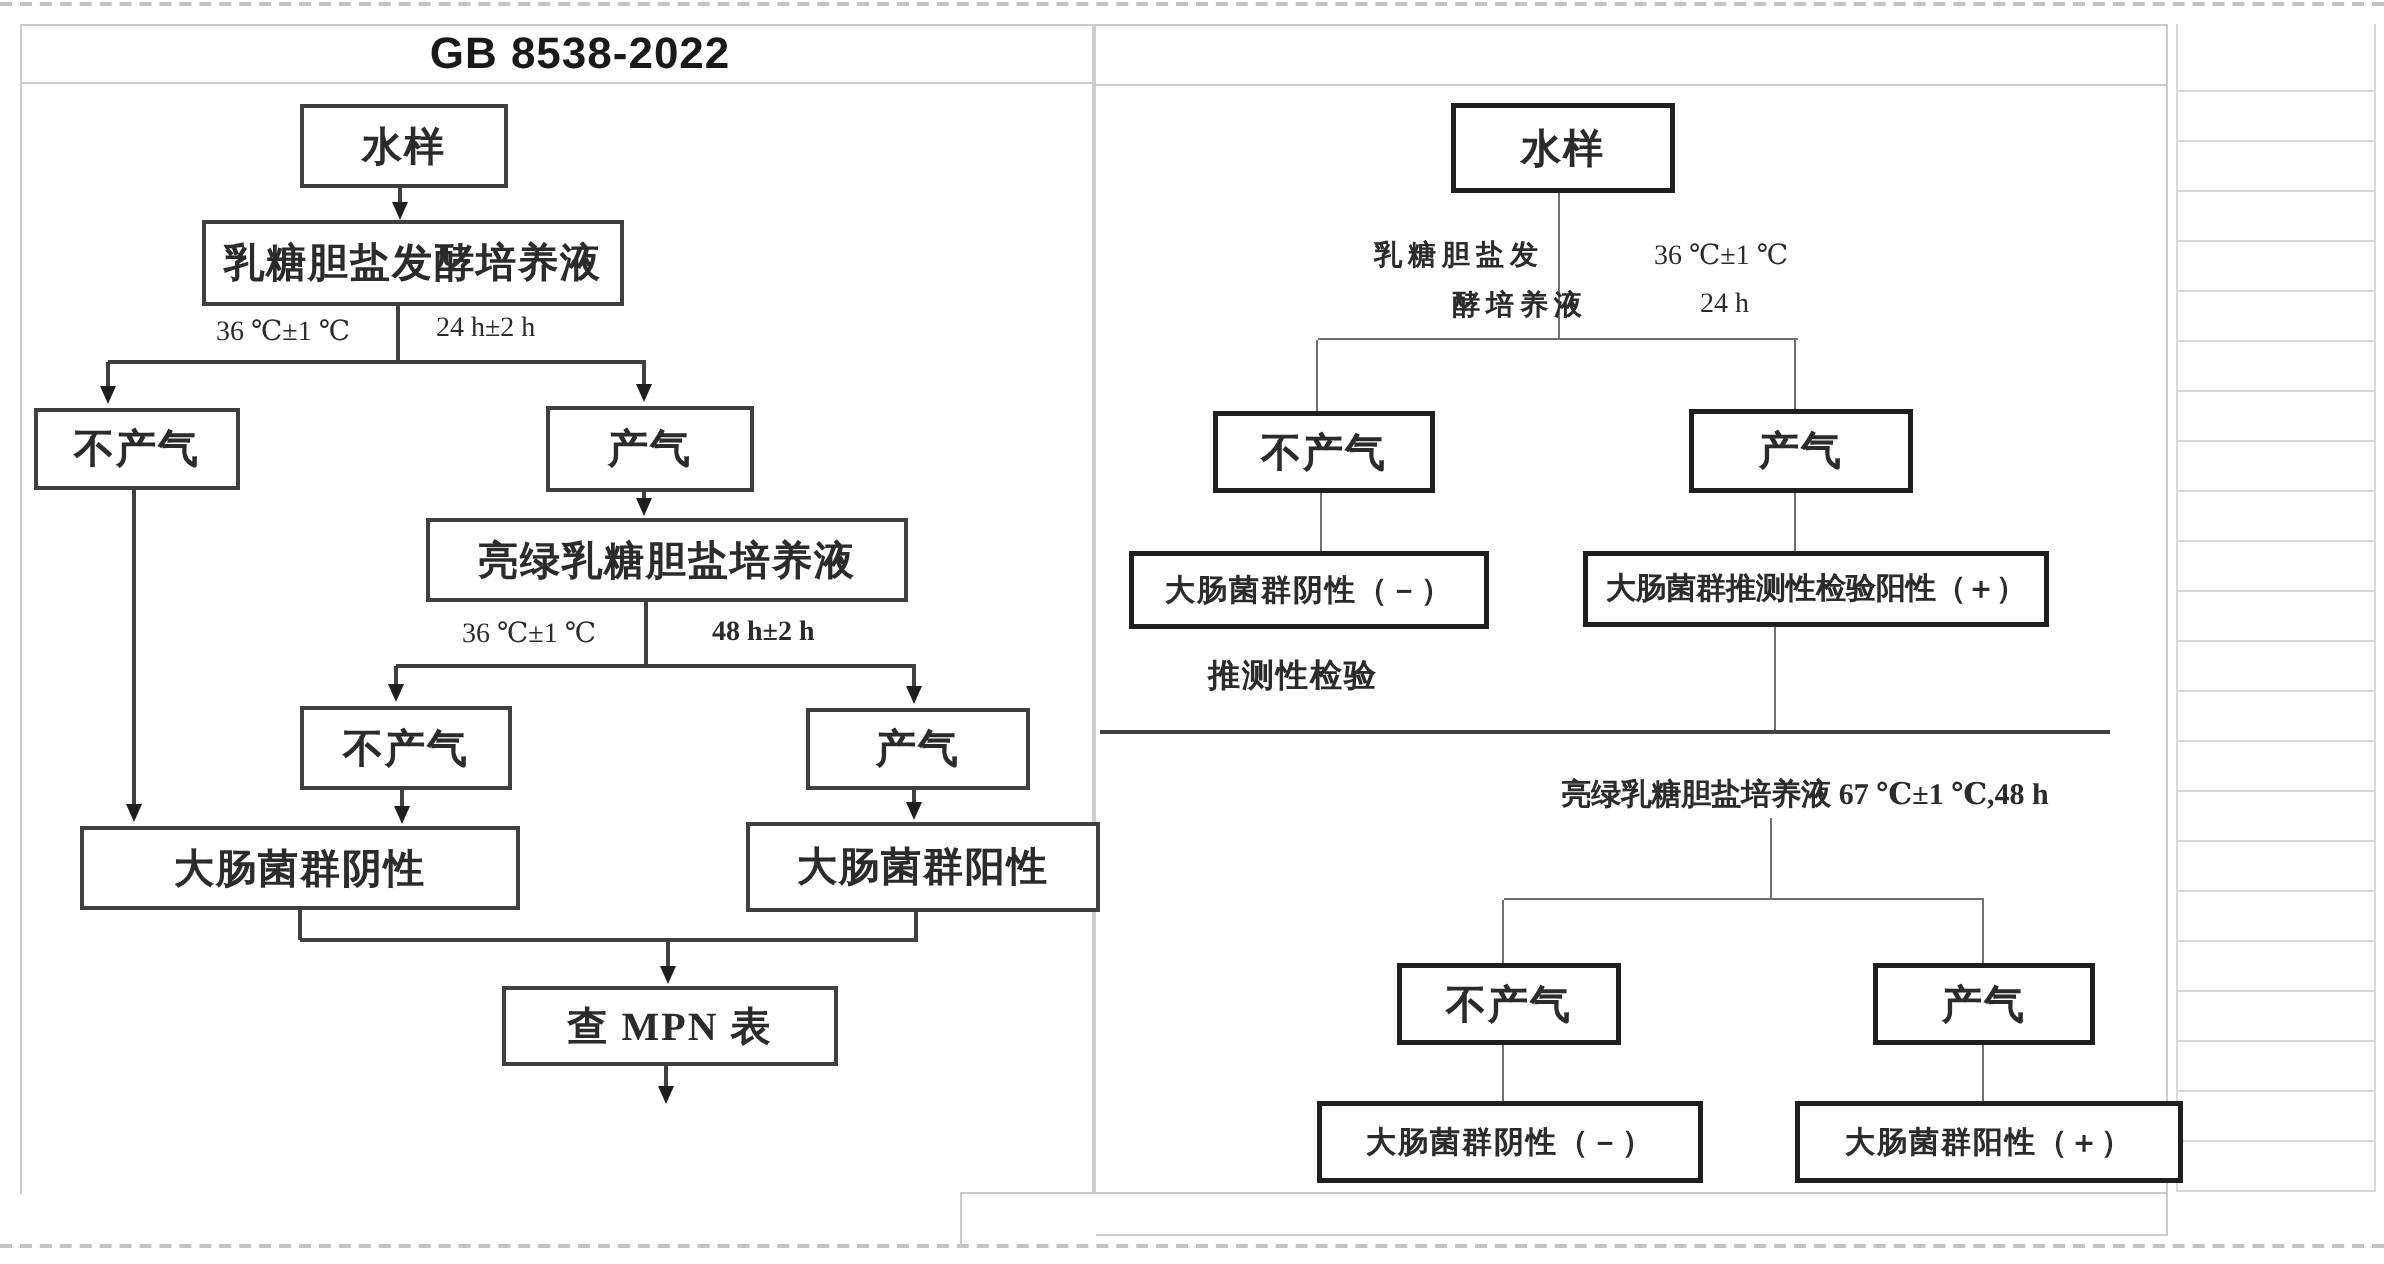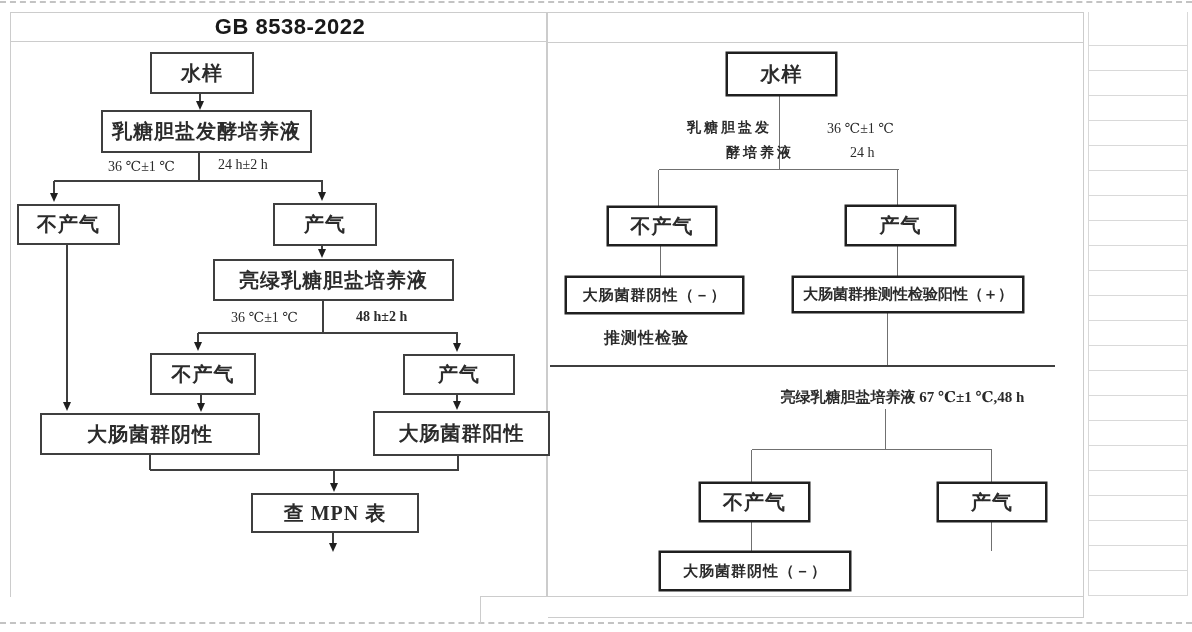--- a/index.html
+++ b/index.html
@@ -148,14 +148,15 @@
   <div class="lab lab-c lab-b" style="left:755px;top:388px;width:295px;font-size:15px;">亮绿乳糖胆盐培养液 67 ℃±1 ℃,48 h</div>
 
   <div class="nbox rb" style="left:726px;top:52px;width:107px;height:40px;">水样</div>
   <div class="nbox rb" style="left:607px;top:206px;width:106px;height:36px;">不产气</div>
   <div class="nbox rb" style="left:845px;top:205px;width:107px;height:37px;">产气</div>
   <div class="nbox rb" style="left:565px;top:276px;width:175px;height:34px;font-size:15px;">大肠菌群阴性（－）</div>
   <div class="nbox rb" style="left:792px;top:276px;width:228px;height:33px;font-size:15px;letter-spacing:0;">大肠菌群推测性检验阳性（＋）</div>
   <div class="nbox rb" style="left:699px;top:482px;width:107px;height:36px;">不产气</div>
   <div class="nbox rb" style="left:937px;top:482px;width:106px;height:36px;">产气</div>
   <div class="nbox rb" style="left:659px;top:551px;width:188px;height:36px;font-size:15px;">大肠菌群阴性（－）</div>
+  <div class="nbox rb" style="left:898px;top:551px;width:189px;height:36px;font-size:15px;">大肠菌群阳性（＋）</div>
 
 </div>
 
 </body></html>

